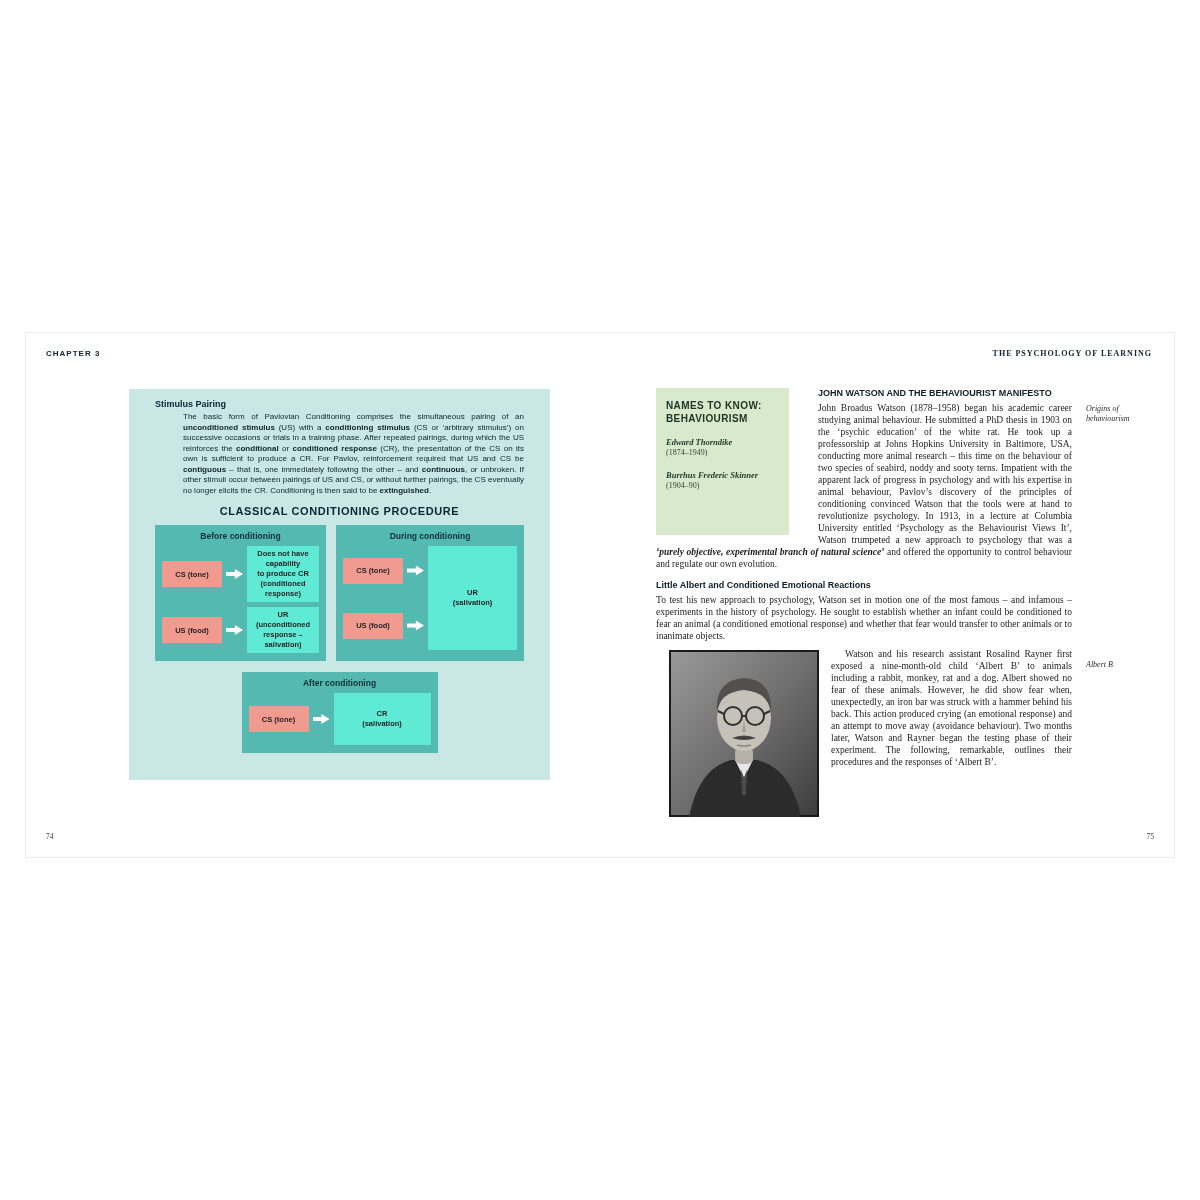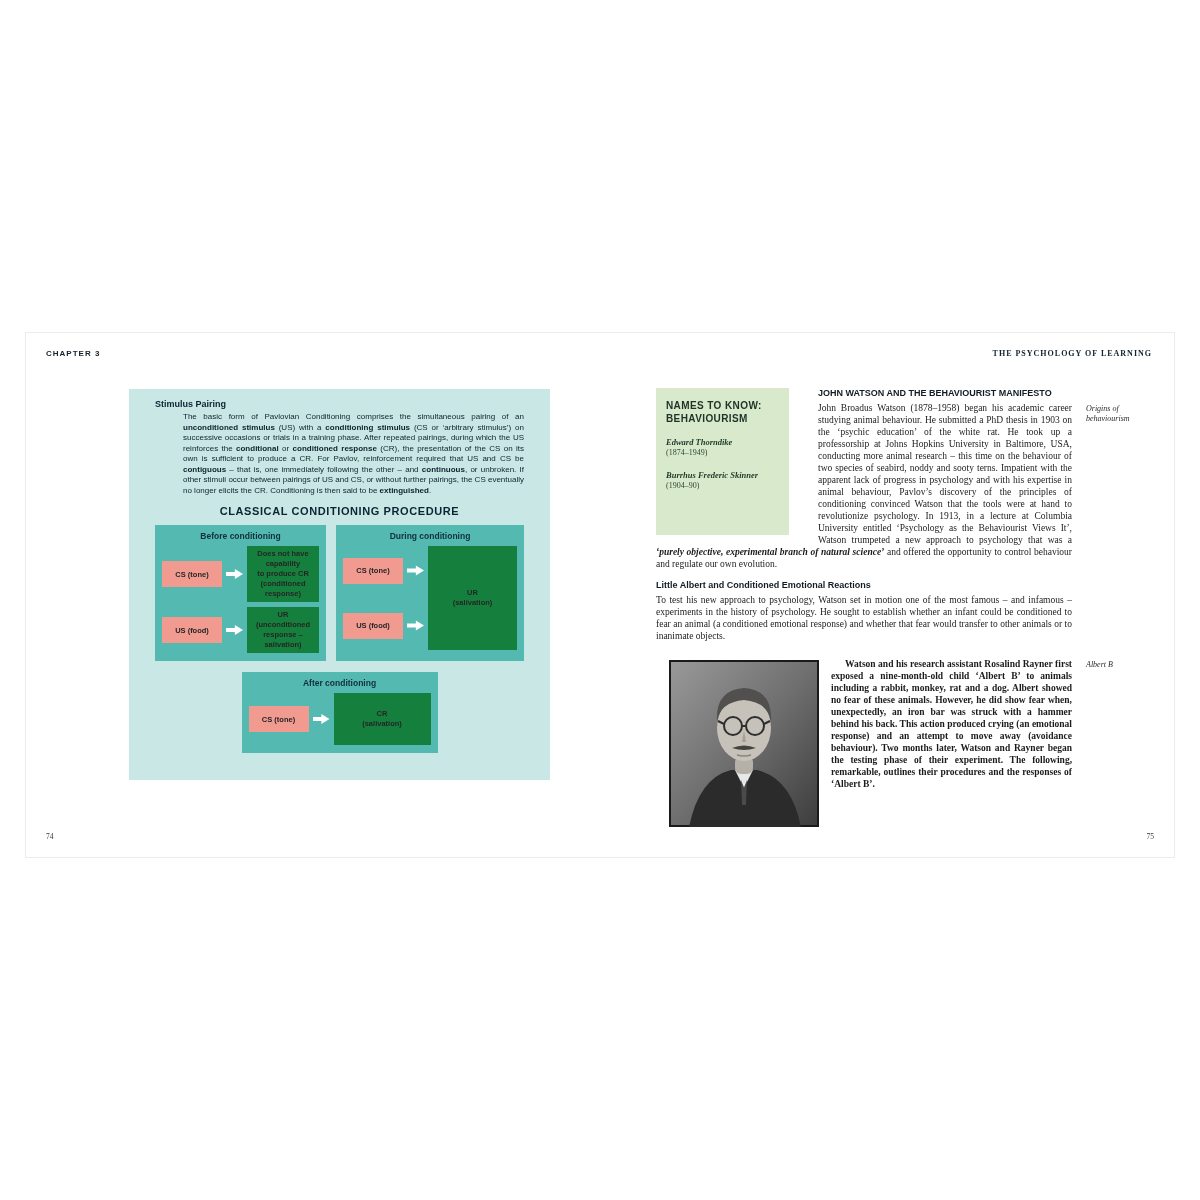--- a/index.html
+++ b/index.html
@@ -20,21 +20,21 @@
   .diagram-title { text-align:center; font-family:"Liberation Sans",sans-serif; font-weight:bold; font-size:11px; letter-spacing:0.6px; color:#0d2433; margin-top:9px; }
 
   .panel-row { display:flex; gap:10px; margin-top:8px; }
   .cond-panel { background:#54b9b1; padding:6px 7px 8px; }
   .panel-before { width:171px; }
   .panel-during { flex:1; }
   .panel-label { text-align:center; font-family:"Liberation Sans",sans-serif; font-weight:bold; font-size:8.5px; color:#11303a; margin-bottom:5px; }
 
   .flow-row { display:flex; align-items:center; gap:4px; margin-top:5px; }
   .pill { background:#f09a90; width:60px; min-height:26px; display:flex; align-items:center; justify-content:center; font-family:"Liberation Sans",sans-serif; font-weight:bold; font-size:7.5px; color:#252525; flex:none; text-align:center; }
-  .result-box { background:#15803d; flex:1; min-height:40px; display:flex; align-items:center; justify-content:center; text-align:center; font-family:"Liberation Sans",sans-serif; font-weight:bold; font-size:7.5px; line-height:10px; color:#252525; padding:3px 4px; white-space:pre-line; }
+  .result-box { background:#5eead4; flex:1; min-height:40px; display:flex; align-items:center; justify-content:center; text-align:center; font-family:"Liberation Sans",sans-serif; font-weight:bold; font-size:7.5px; line-height:10px; color:#252525; padding:3px 4px; white-space:pre-line; }
   .arrow { width:17px; height:12px; background:#ffffff; flex:none; clip-path:polygon(0 33%, 52% 33%, 52% 8%, 100% 50%, 52% 92%, 52% 67%, 0 67%); }
 
   .during-grid { display:flex; align-items:stretch; gap:4px; }
   .during-left { display:flex; flex-direction:column; justify-content:space-around; gap:22px; padding:8px 0; }
   .during-left .flow-row { margin-top:0; }
   .during-result { flex:1; min-height:104px; }
 
   .panel-after { width:196px; margin:11px auto 0; }
   .after-result { min-height:52px; }
 
@@ -50,21 +50,21 @@
   .names-title { font-family:"Liberation Sans",sans-serif; font-weight:bold; font-size:10px; line-height:13px; letter-spacing:0.4px; color:#1c3326; margin-bottom:12px; }
   .names-entry { margin-bottom:13px; }
   .names-name { font-weight:bold; font-style:italic; font-size:8.5px; color:#1d3a2a; }
   .names-dates { font-size:8px; color:#2c4636; margin-top:1px; }
 
   .sec1-heading { font-family:"Liberation Sans",sans-serif; font-weight:bold; font-size:9px; color:#101c26; margin-bottom:4px; }
   .body-para { font-size:9.5px; line-height:12px; text-align:justify; color:#1b1b1b; }
 
   .sec2-heading { clear:left; font-family:"Liberation Sans",sans-serif; font-weight:bold; font-size:9px; color:#101c26; margin:10px 0 4px; }
 
-  .photo-flow { margin-top:16px;font-weight:bold; }
+  .photo-flow { margin-top:6px; }
   .photo { float:left; width:150px; height:167px; margin:2px 12px 4px 13px; background:#222; }
   .indent { text-indent:14px; }
   .photo-caption { font-size:7.5px; line-height:9.5px; font-style:italic; color:#3d3d3d; margin-top:8px; text-align:left; }
 
   .margin-note { position:absolute; font-size:8px; font-style:italic; color:#2a2a2a; line-height:10px; white-space:pre-line; }
   .note-origins { left:1060px; top:71px; width:85px; }
   .note-albert { left:1060px; top:327px; width:85px; }
 </style>
 </head>
 <body>

